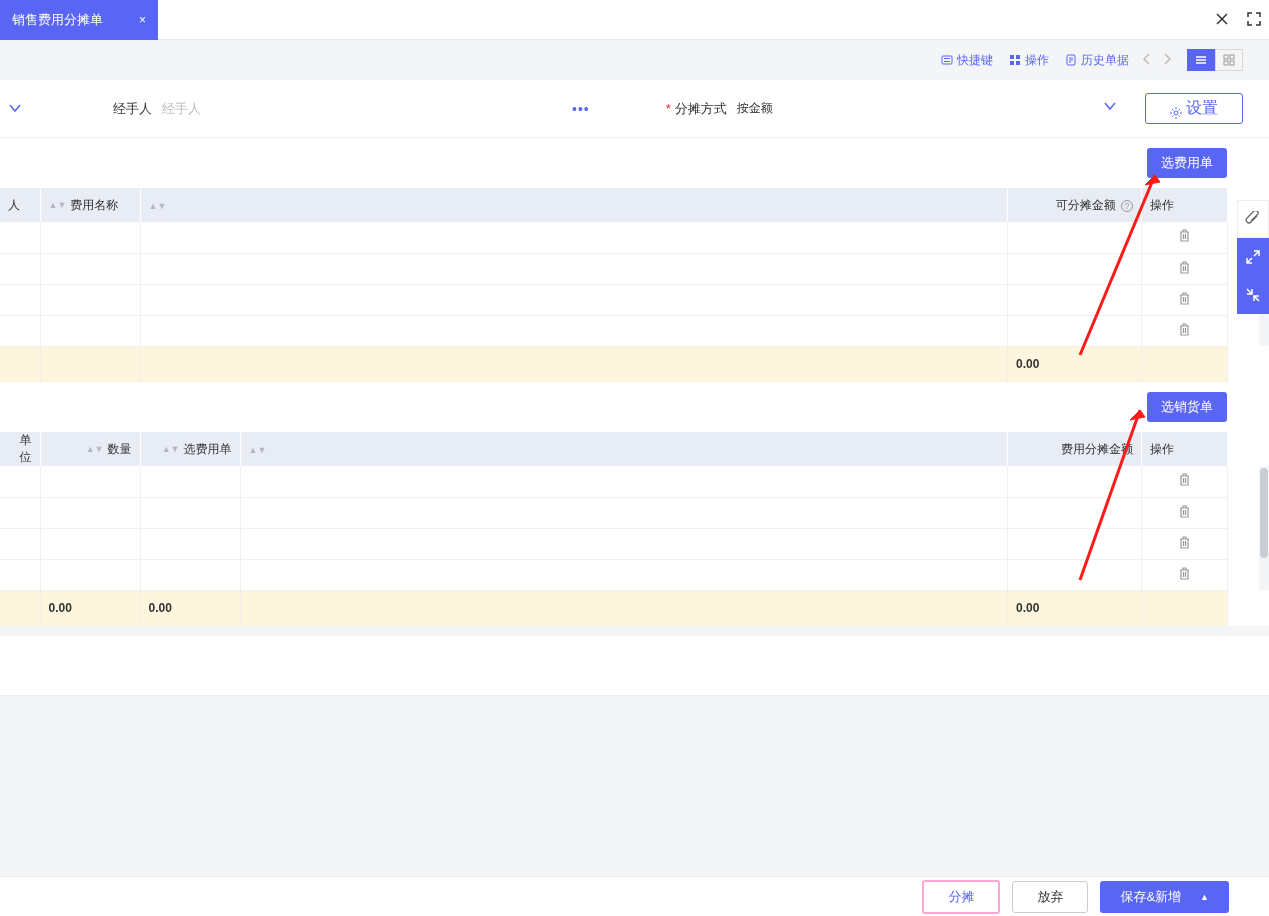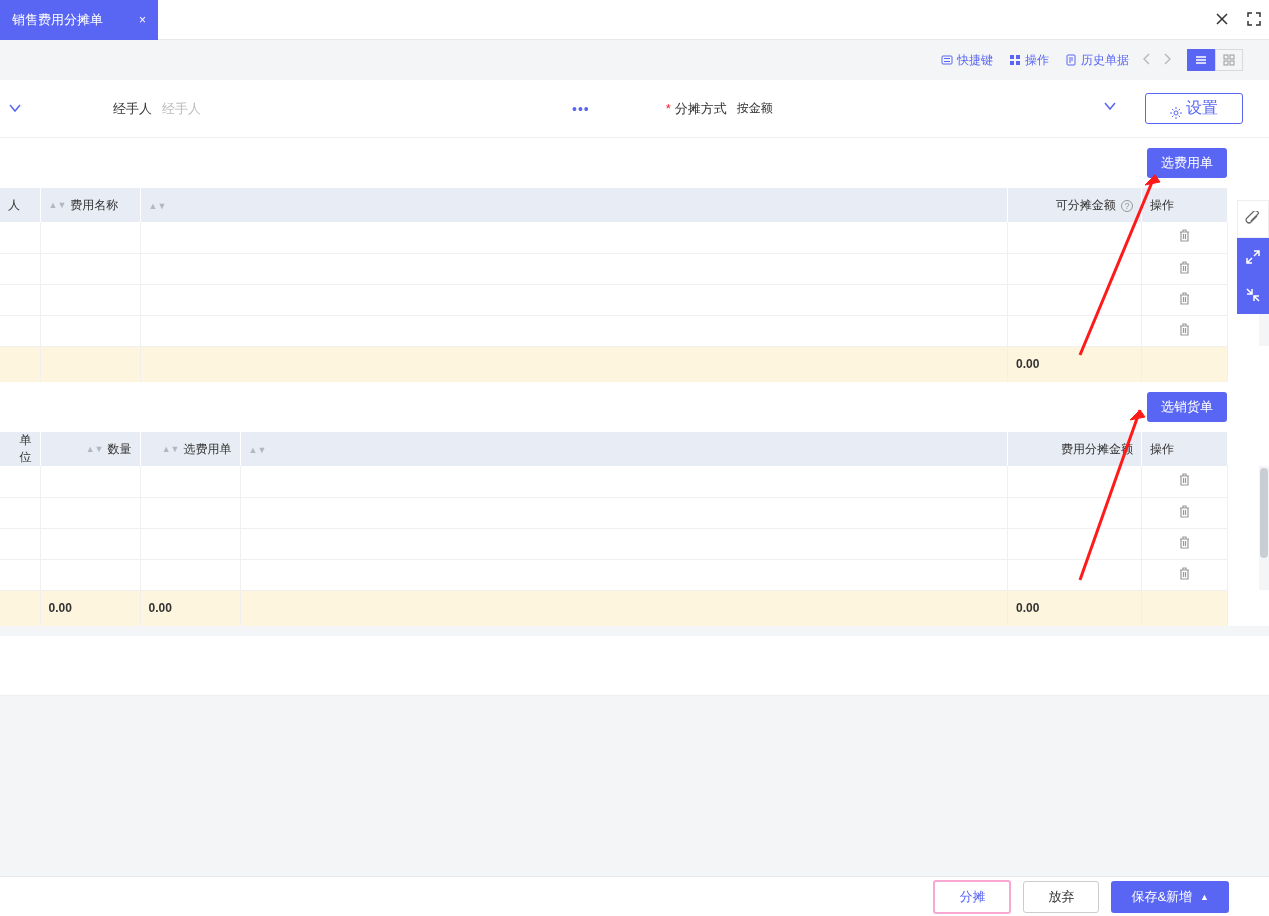--- a/index.html
+++ b/index.html
@@ -72,21 +72,21 @@
   .rail-btn.white { background: #fff; border: 1px solid #eee; }
   .rail-btn.blue { background: #5966f3; }
   .rail-btn svg { width: 16px; height: 16px; }
   .rail-btn.white svg { stroke: #666; fill: none; }
   .rail-btn.blue svg { stroke: #fff; fill: none; stroke-width: 1.5; }
 
   
   .footer { position: absolute; bottom: 0; left: 0; right: 0; height: 40px; background: #fff; border-top: 1px solid #e8e8e8; display: flex; align-items: center; justify-content: flex-end; padding-right: 40px; gap: 12px; }
   .btn-outline { border: 2px solid #f9a8d4; color: #5966f3; background: #fff; border-radius: 3px; padding: 6px 24px; font-size: 13px; cursor: pointer; }
   .btn-outline-gray { border: 1px solid #ccc; color: #333; background: #fff; border-radius: 3px; padding: 6px 24px; font-size: 13px; cursor: pointer; }
-  .btn-save { background: #5966f3; color: #fff; border: none; border-radius: 3px; padding: 7px 20px; font-size: 13px; cursor: pointer; display: flex; align-items: center; gap: 8px; }
+  .btn-save { background: #5966f3; color: #fff; border: none; border-radius: 3px; padding: 7px 20px; font-size: 13px; cursor: pointer; display: flex; align-items: center; gap: 19px; }
   .btn-save .caret { font-size: 9px; }
 
   
   .arrow { position: absolute; pointer-events: none; }
   .arrow svg line, .arrow svg polygon { stroke: #ff1a1a; fill: #ff1a1a; }
 
   .main { display: flex; flex-direction: column; height: 100%; }
 </style>
 </head>
 <body>

